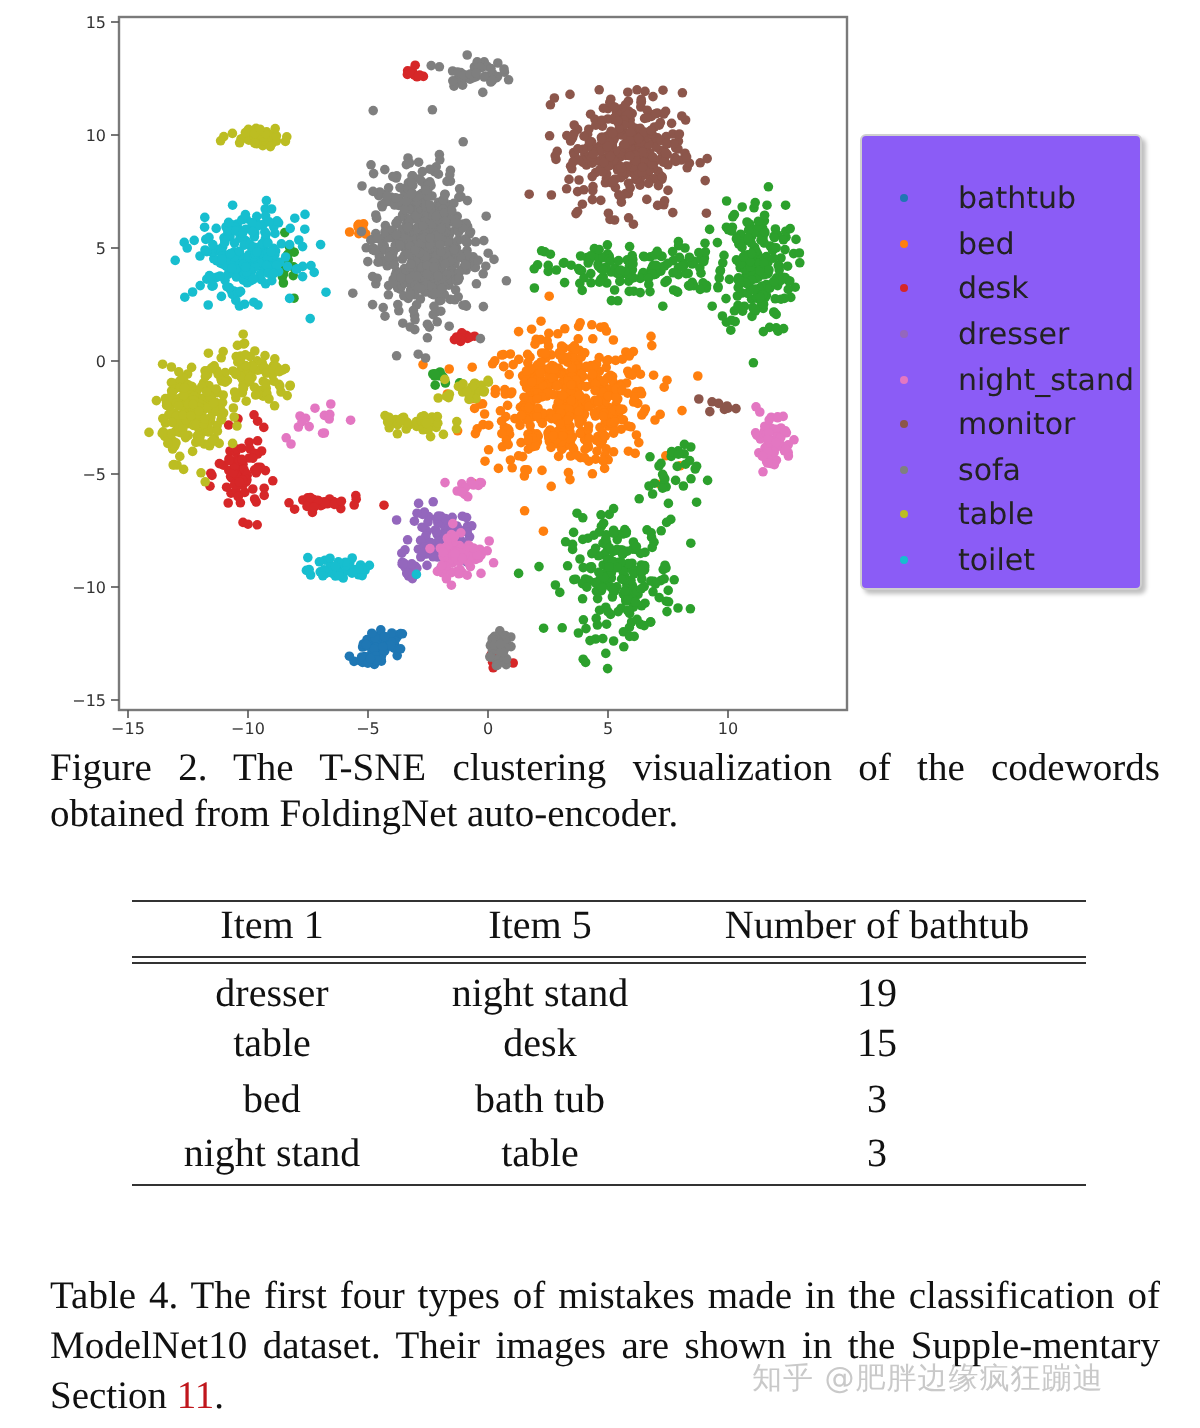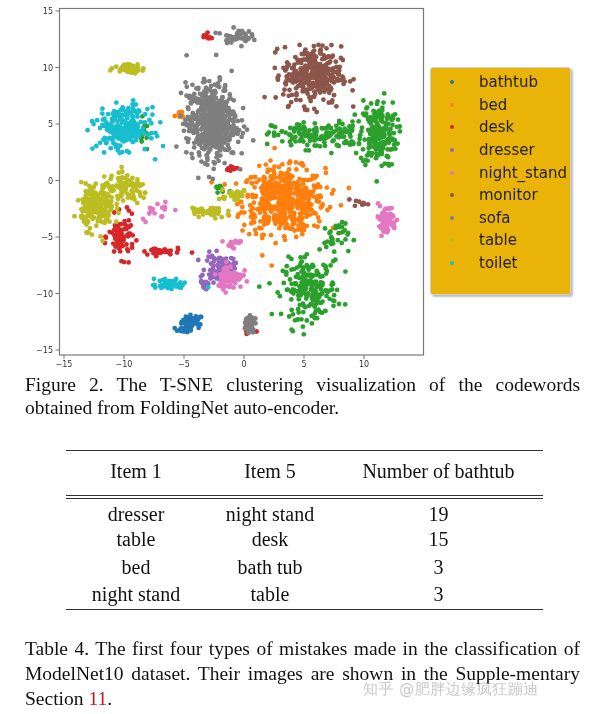--- a/index.html
+++ b/index.html
@@ -2,41 +2,41 @@
 <html><head>
 <meta charset="utf-8">
 <style>
   html, body { margin: 0; padding: 0; background: #ffffff; }
   body { width: 600px; height: 714px; position: relative; overflow: hidden;
          font-family: "Liberation Serif", serif; color: #111; }
   #figure { position: absolute; left: 0; top: 0; width: 600px; height: 368px; }
   #plot-svg { position: absolute; left: 0; top: 0; }
   .tick-label { font-family: "DejaVu Sans", sans-serif; font-size: 8px; fill: #333; }
   #legend { position: absolute; left: 430px; top: 67px; width: 141px; height: 228px;
-            background: #eab308; border: 1px solid #cfcfcf; border-radius: 3px;
+            background: #8b5cf6; border: 1px solid #cfcfcf; border-radius: 3px;
             box-shadow: 2px 2px 2px rgba(0,0,0,0.25); box-sizing: border-box;
-            padding-top: 3px; }
+            padding-top: 20px; }
   .legend-entry { height: 22.6px; display: flex; align-items: center; }
   .legend-dot { width: 4px; height: 4px; border-radius: 50%; margin-left: 19px; margin-right: 25px; }
   .legend-label { font-family: "DejaVu Sans", sans-serif; font-size: 15px; color: #222; }
   #fig-caption { position: absolute; left: 25px; top: 373px; width: 555px;
                  font-size: 19.5px; line-height: 23px; text-align: justify; text-align-last: left; }
   #results-table { position: absolute; left: 66px; top: 450px; width: 477px; border-collapse: collapse;
                    font-size: 20px; }
   #results-table th, #results-table td { text-align: center; padding: 0; font-weight: normal; }
-  #results-table thead tr { height: 46px; }
+  #results-table thead tr { height: 29px; }
   #results-table thead { border-top: 1.5px solid #333; }
   #results-table thead th { border-bottom: 4px double #333; padding-bottom: 2px; }
   #results-table tbody tr { height: 28px; }
   #results-table tbody tr:last-child td { border-bottom: 1.5px solid #333; padding-bottom: 2px; }
   #results-table tbody tr:first-child td { padding-top: 4px; }
   #table-caption { position: absolute; left: 25px; top: 636px; width: 555px;
                    font-size: 19.5px; line-height: 25px; text-align: justify; text-align-last: left; }
   .ref-link { color: #c0161c; }
-  #watermark { position: absolute; left: 363px; top: 680px; font-family: "DejaVu Sans", sans-serif;
+  #watermark { position: absolute; left: 376px; top: 680px; font-family: "DejaVu Sans", sans-serif;
                font-size: 15px; color: #c9c9c9; letter-spacing: 0.5px; }
 </style>
 </head>
 <body>
 
 <div id="figure">
   <svg id="plot-svg" width="430" height="368" xmlns="http://www.w3.org/2000/svg">
     <g id="points-layer">
         <g fill="#1f77b4">
           <circle cx="190.7" cy="318.5" r="2.4"></circle>

